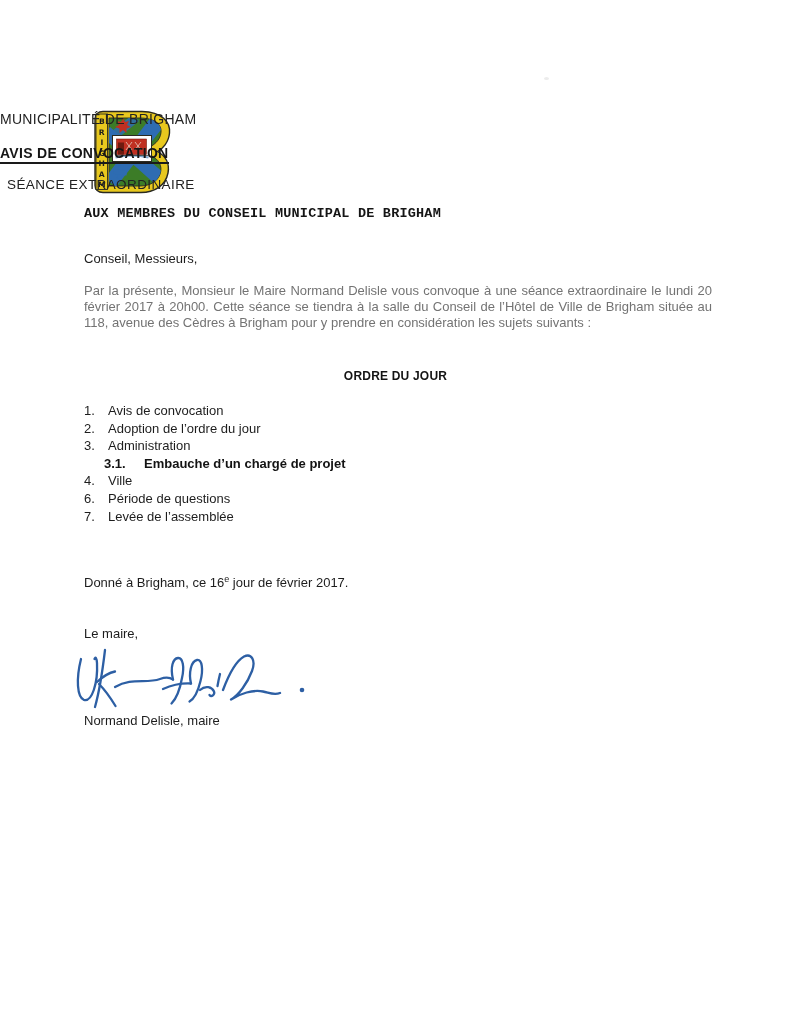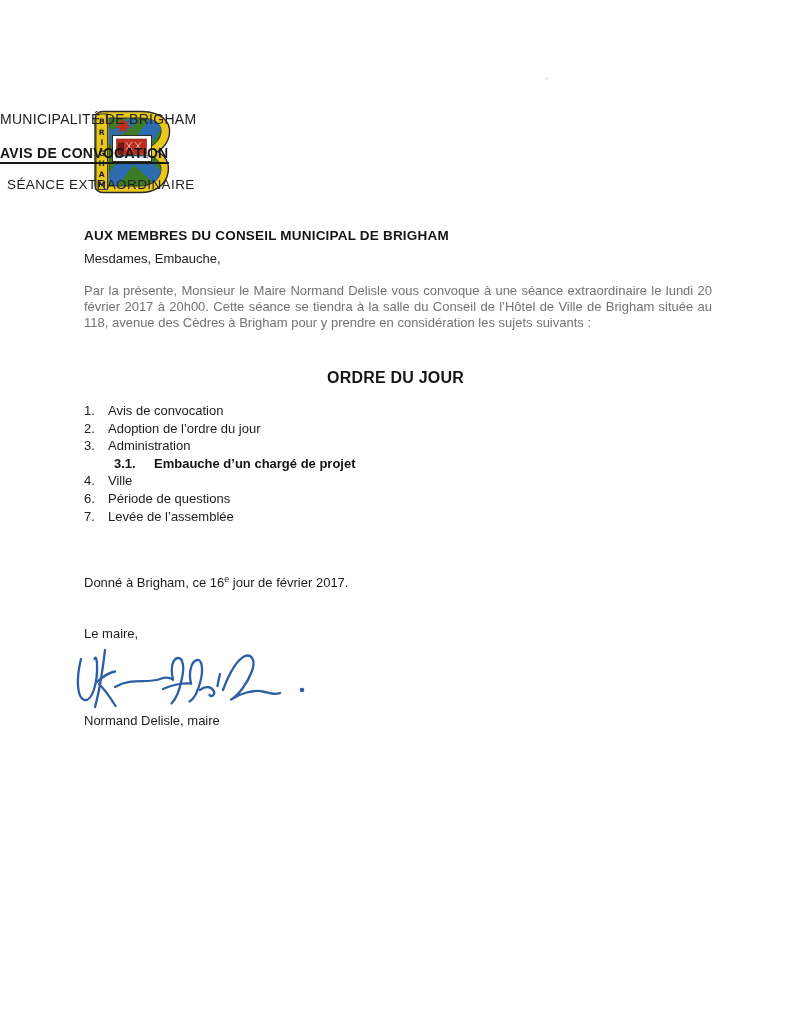--- a/index.html
+++ b/index.html
@@ -8,30 +8,30 @@
   .page{position:absolute;inset:0;background:#ffffff;}
 
   
   .logo{position:absolute;left:92px;top:109px;width:80px;height:86px;}
   .t1{position:absolute;left:0;right:0;top:111px;font-size:14px;letter-spacing:.3px;color:#222;}
   .t2{position:absolute;left:0;right:0;top:145px;font-size:14px;font-weight:bold;letter-spacing:.3px;color:#161616;}
   .t2 span{border-bottom:2px solid #1a1a1a;padding-bottom:1px;}
   .t3{position:absolute;left:0;right:0;top:177px;font-size:13.5px;letter-spacing:.4px;color:#222;margin-left:7px;}
 
   
-  .recipient{position:absolute;left:84px;top:228px;font-size:13.5px;font-weight:bold;letter-spacing:.2px;color:#151515;}
+  .recipient{position:absolute;left:84px;top:206px;font-size:13.5px;font-weight:bold;letter-spacing:.2px;color:#151515;font-family:Liberation Mono, monospace;}
   .salutation{position:absolute;left:84px;top:251px;font-size:13px;}
   .paragraph{position:absolute;left:84px;top:283px;width:628px;font-size:13px;line-height:15.8px;
              text-align:justify;color:#737373;}
   .agenda-heading{position:absolute;left:0;right:0;top:369px;text-align:center;
-                  font-size:16px;font-weight:bold;letter-spacing:.2px;color:#141414;}
+                  font-size:12px;font-weight:bold;letter-spacing:.2px;color:#141414;}
   .agenda{position:absolute;left:84px;top:402px;font-size:13px;}
   .li{line-height:17.6px;white-space:nowrap;}
   .li .num{display:inline-block;width:24px;}
-  .li.sub{margin-left:30px;font-weight:bold;color:#131313;}
+  .li.sub{margin-left:20px;font-weight:bold;color:#131313;}
   .li.sub .num{width:40px;}
 
   .dateline{position:absolute;left:84px;top:575px;font-size:13px;}
   .dateline sup{font-size:9px;line-height:0;}
   .role-line{position:absolute;left:84px;top:626px;font-size:13px;}
   .signature{position:absolute;left:74px;top:645px;width:250px;height:72px;}
   .name-line{position:absolute;left:84px;top:713px;font-size:13px;text-align:center;}
 
   .speck{position:absolute;left:544px;top:77px;width:5px;height:3px;background:#ececec;border-radius:50%;}
 
@@ -87,21 +87,21 @@
       <text class="stripchar" x="9.8" y="67.5">A</text>
       <text class="stripchar" x="9.8" y="78">M</text>
     </g>
   </svg>
 
   <div class="t1">MUNICIPALITÉ DE BRIGHAM</div>
   <div class="t2"><span>AVIS DE CONVOCATION</span></div>
   <div class="t3">SÉANCE EXTRAORDINAIRE</div>
 
   <div class="recipient">AUX MEMBRES DU CONSEIL MUNICIPAL DE BRIGHAM</div>
-  <div class="salutation">Mesdames, Embauche,</div>
+  <div class="salutation">Conseil, Messieurs,</div>
   <div class="paragraph">Par la présente, Monsieur le Maire Normand Delisle vous convoque à une séance extraordinaire le lundi 20 février 2017 à 20h00. Cette séance se tiendra à la salle du Conseil de l’Hôtel de Ville de Brigham située au 118, avenue des Cèdres à Brigham pour y prendre en considération les sujets suivants :</div>
 
   <div class="agenda-heading">ORDRE DU JOUR</div>
 
   <div class="agenda">
     <div class="li">
       <span class="num">1.</span><span>Avis de convocation</span>
     </div>
     <div class="li">
       <span class="num">2.</span><span>Adoption de l’ordre du jour</span>

